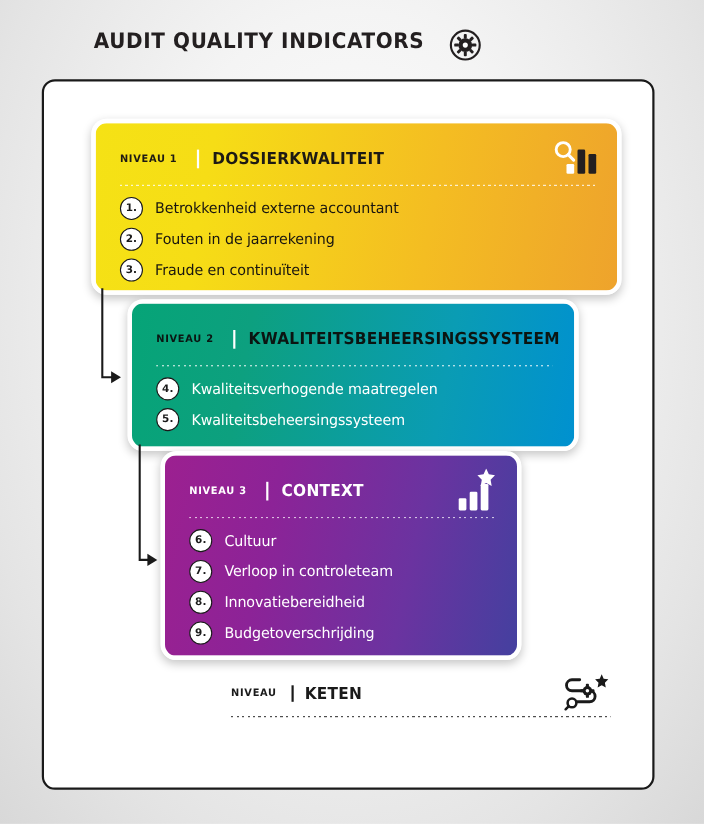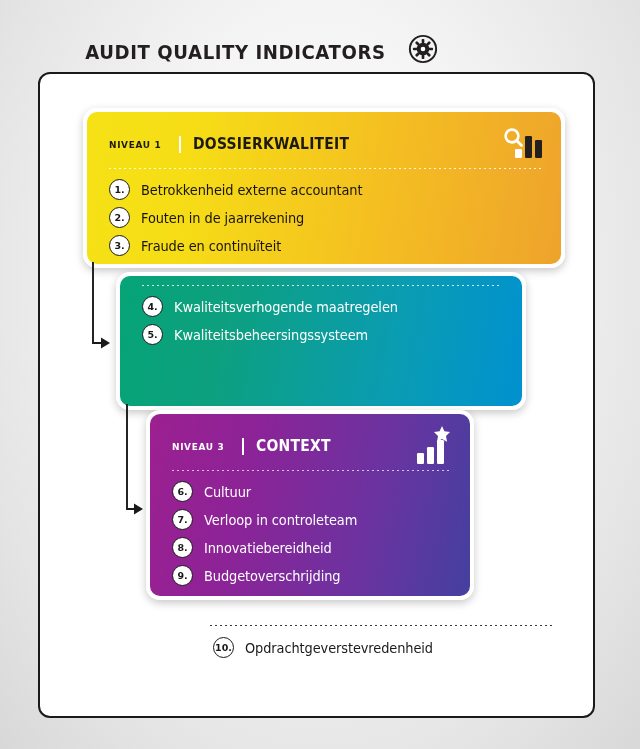--- a/index.html
+++ b/index.html
@@ -16,21 +16,21 @@
   }
 
   
   .title-bar {
     position: absolute;
     left: 0;
     top: 26px;
     width: 512px;
     height: 38px;
     display: flex;
-    align-items: flex-end;
+    align-items: flex-start;
     justify-content: center;
     gap: 11px;
   }
   .title-text {
     font-size: 19.5px;
     font-weight: bold;
     letter-spacing: 0.6px;
     color: #231f20;
     font-family: "DejaVu Sans", sans-serif;
     transform: scaleX(0.93);
@@ -239,20 +239,26 @@
       <span class="item-label">Fouten in de jaarrekening</span>
     </div>
     <div class="item">
       <span class="badge">3.</span>
       <span class="item-label">Fraude en continuïteit</span>
     </div>
   </div>
 </div>
 
 <div class="card card-2">
+  <div class="card-head">
+    <span class="niveau">NIVEAU 2</span>
+    <span class="sep"></span>
+    <span class="card-title">KWALITEITSBEHEERSINGSSYSTEEM</span>
+
+  </div>
   <div class="divider"></div>
   <div class="items">
     <div class="item">
       <span class="badge">4.</span>
       <span class="item-label">Kwaliteitsverhogende maatregelen</span>
     </div>
     <div class="item">
       <span class="badge">5.</span>
       <span class="item-label">Kwaliteitsbeheersingssysteem</span>
     </div>
@@ -286,20 +292,33 @@
       <span class="item-label">Innovatiebereidheid</span>
     </div>
     <div class="item">
       <span class="badge">9.</span>
       <span class="item-label">Budgetoverschrijding</span>
     </div>
   </div>
 </div>
 
 <div class="keten">
+  <div class="card-head">
+    <span class="niveau">NIVEAU</span>
+    <span class="sep"></span>
+    <span class="card-title">KETEN</span>
+    <svg class="head-icon" width="46" height="36" viewBox="0 0 46 36">
+      <path d="M18,6 L11,6 A5,5 0 0 0 11,16 L27,16 A5,5 0 0 1 27,26 L16,26" fill="none" stroke="#1a1a1a" stroke-width="2.6" stroke-linecap="round"></path>
+      <polygon points="38,1 39.8,5 44,5.6 40.9,8.7 41.7,13 38,10.9 34.3,13 35.1,8.7 32,5.6 36.2,5" fill="#1a1a1a"></polygon>
+      <g fill="#1a1a1a">
+        <circle cx="25" cy="16" r="4.4"></circle>
+        <rect x="23.6" y="9.6" width="2.8" height="3.4" rx="0.8"></rect>
+        <rect x="23.6" y="19" width="2.8" height="3.4" rx="0.8"></rect>
+        <rect x="18.6" y="14.6" width="3.4" height="2.8" rx="0.8"></rect>
+        <rect x="28" y="14.6" width="3.4" height="2.8" rx="0.8"></rect>
+      </g>
+      <circle cx="25" cy="16" r="1.6" fill="#ffffff"></circle>
+      <circle cx="11" cy="27" r="4" fill="none" stroke="#1a1a1a" stroke-width="2.3"></circle>
+      <line x1="7.9" y1="30.1" x2="5.2" y2="32.8" stroke="#1a1a1a" stroke-width="2.3" stroke-linecap="round"></line>
+    </svg>
+  </div>
   <div class="divider"></div>
-  <div class="items">
-    <div class="item">
-      <span class="badge">10.</span>
-      <span class="item-label">Opdrachtgeverstevredenheid</span>
-    </div>
-  </div>
 </div>
 
 </body></html>

